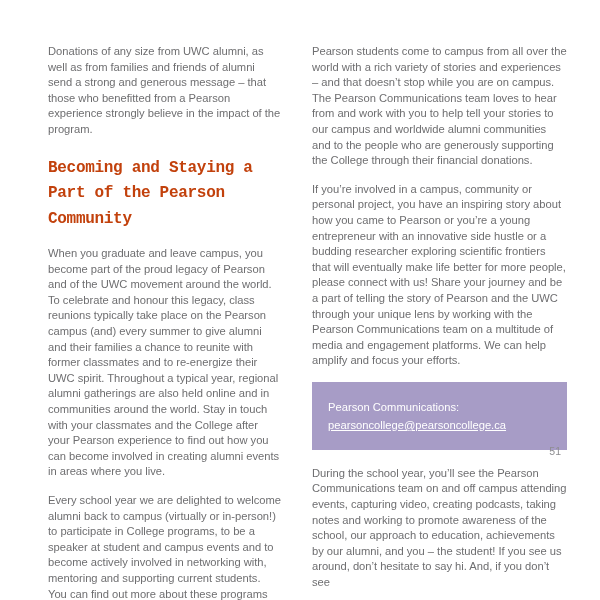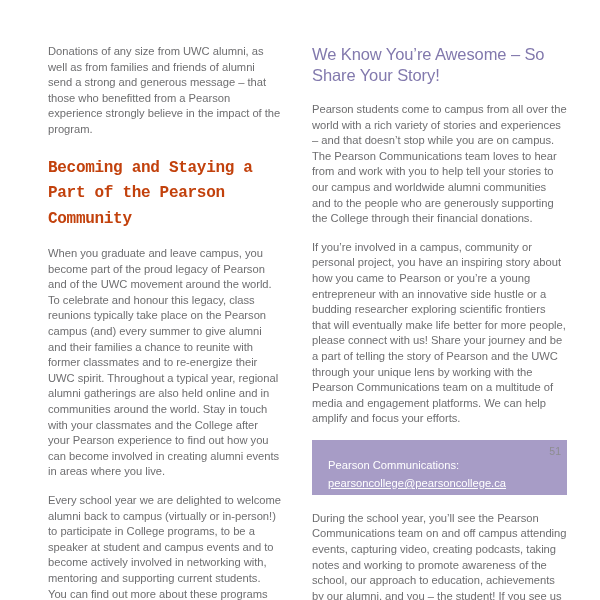--- a/index.html
+++ b/index.html
@@ -67,21 +67,21 @@
     font-size: 16.5px;
     line-height: 21px;
     font-weight: normal;
     color: #8279ad;
     font-family: "Liberation Sans", sans-serif;
     letter-spacing: -0.1px;
   }
   .callout {
     margin: 7px 0 16px 0;
     background: #a79cc6;
-    padding: 17px 16px 4px 16px;
+    padding: 17px 16px 17px 16px;
     box-sizing: border-box;
   }
   .callout-line {
     font-size: 11.2px;
     line-height: 16px;
     color: #ffffff;
     font-family: "Liberation Sans", sans-serif;
   }
   .callout-email {
     font-size: 11.2px;
@@ -116,21 +116,20 @@
 
 
       <p class="body-text">When you graduate and leave campus, you become part of the proud legacy of Pearson and of the UWC movement around the world. To celebrate and honour this legacy, class reunions typically take place on the Pearson campus (and) every summer to give alumni and their families a chance to reunite with former classmates and to re-energize their UWC spirit. Throughout a typical year, regional alumni gatherings are also held online and in communities around the world. Stay in touch with your classmates and the College after your Pearson experience to find out how you can become involved in creating alumni events in areas where you live.</p>
 
       <p class="body-text">Every school year  we are delighted to welcome alumni back to campus (virtually or in-person!) to participate in College programs, to be a speaker at student and campus events and to become actively involved in networking with, mentoring and supporting current students. You can find out more about these programs and initiatives from our Alumni Engagement Manager when you are on campus.</p>
 
     </div>
 
     <div class="col col-right">
 
-      <h2 class="heading-purple">We Know You’re Awesome – So Share Your Story!</h2>
 
       <p class="body-text">Pearson students come to campus from all over the world with a rich variety of stories and experiences – and that doesn’t stop while you are on campus. The Pearson Communications team loves to hear from and work with you to help tell your stories to our campus and worldwide alumni communities and to the people who are generously supporting the College through their financial donations.</p>
 
       <p class="body-text">If you’re involved in a campus, community or personal project, you have an inspiring story about how you came to Pearson or you’re a young entrepreneur with an innovative side hustle or a budding researcher exploring scientific frontiers that will eventually make life better for more people, please connect with us! Share your journey and be a part of telling the story of Pearson and the UWC through your unique lens by working with the Pearson Communications team on a multitude of media and engagement platforms. We can help amplify and focus your efforts.</p>
 
       <div class="callout">
         <div class="callout-line">Pearson Communications:</div>
         <a class="callout-email" href="#">pearsoncollege@pearsoncollege.ca</a>
       </div>
 

